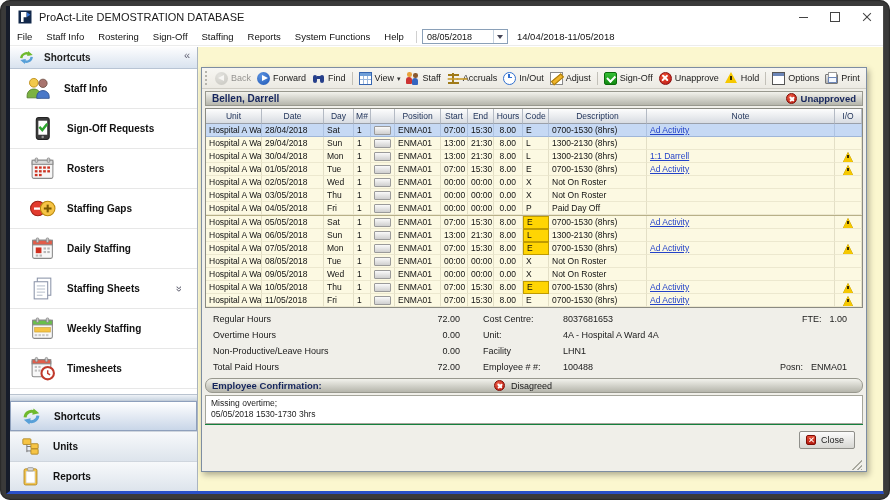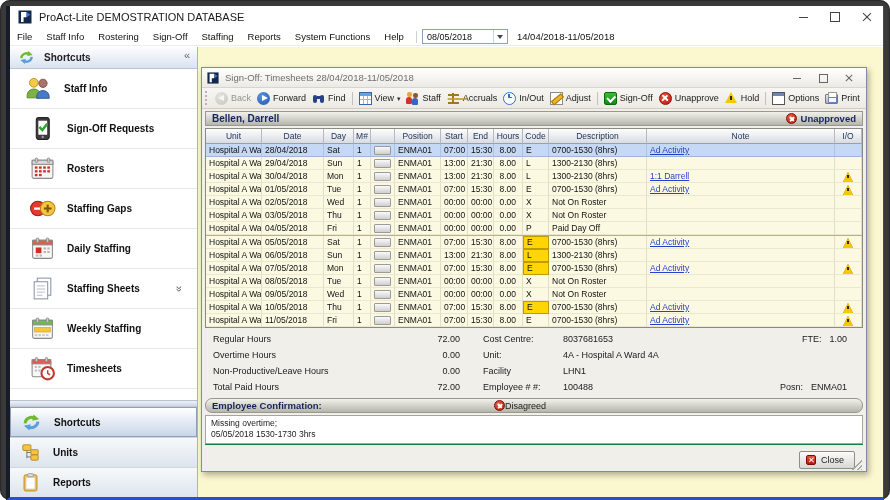--- a/index.html
+++ b/index.html
@@ -1,18 +1,18 @@
 <!DOCTYPE html>
 <html><head>
 <meta charset="utf-8">
 <style>
   * { box-sizing: border-box; margin: 0; padding: 0; }
   body { width:890px; height:500px; background:#ffffff; font-family:"Liberation Sans", sans-serif; overflow:hidden; }
 
-  .frame { position:relative; width:890px; height:500px; background:#3a3a3a; border-radius:10px; padding:6px 6px 0 6px; box-shadow: inset 0 0 2px #000; }
+  .frame { position:relative; width:890px; height:500px; background:#3a3a3a; border-radius:10px; padding:6px 6px 6px 6px; box-shadow: inset 0 0 2px #000; }
   .app { position:relative; width:100%; height:100%; background:#ffffff; overflow:hidden;
          border-left:4px solid #161c2a; border-right:1px solid #4a4a4a; border-bottom:3px solid #2a50c8; }
 
   
   .titlebar { position:relative; height:22px; background:#ffffff; display:flex; align-items:center; }
   .titlebar .appicon { margin-left:8px; width:14px; height:14px; flex:none; }
   .titlebar .title { margin-left:7px; font-size:11px; color:#1a1a1a; }
   .win-controls { position:absolute; right:0; top:0; height:22px; display:flex; }
   .wc { width:32px; height:22px; display:flex; align-items:center; justify-content:center; cursor:pointer; position:relative; }
   .wc-min::after { content:""; width:9px; height:1px; background:#444; }
@@ -157,21 +157,21 @@
   .sl { left:8px; }
   .sv { left:150px; width:105px; text-align:right; }
   .ml { left:278px; }
   .mv { left:358px; }
   .rwrap { position:absolute; right:16px; top:2px; display:flex; gap:8px; font-size:9px; }
   .rwrap span { position:static; }
 
   
   .conf-bar { height:15px; flex:none; display:flex; align-items:center; position:relative;border-radius:7px; }
   .conf-label { margin-left:6px; font-size:9.5px; font-weight:bold; color:#15255c; }
-  .conf-status { position:absolute; left:288px; display:flex; align-items:center; }
+  .conf-status { position:absolute; left:288px; display:flex; align-items:center; gap:6px; }
   .conf-status .stxt { font-size:9px; color:#1a1a1a; }
   .conf-note { margin-top:2px; height:29px; flex:none; background:#fff; border:1px solid #a5a59b; font-size:8.5px; color:#222; padding:2px 5px; line-height:11px; cursor:text; }
 
   
   .cw-footer { flex:1; position:relative; border-top:1px solid #15803d; }
   .close-btn { position:absolute; right:8px; top:6px; height:18px; display:flex; align-items:center; gap:5px; background:linear-gradient(#fbfbfb,#d7d7d3); border:1px solid #8f8f8a; border-radius:2px; padding:0 10px 0 6px; font-family:"Liberation Sans",sans-serif; font-size:9px; color:#222; cursor:pointer; }
   .close-x { width:10px; height:10px; border-radius:2px; background:linear-gradient(#e8503a,#b51b10); border:1px solid #7e0d06; position:relative; flex:none; }
   .close-x::before, .close-x::after { content:""; position:absolute; left:3.6px; top:1.4px; width:1.4px; height:5.8px; background:#fff; }
   .close-x::before { transform:rotate(45deg); }
   .close-x::after { transform:rotate(-45deg); }
@@ -380,33 +380,20 @@
                 <rect x="9.5" y="2" width="7" height="4" rx="1" fill="#d9d9d9" stroke="#888" stroke-width="0.8"></rect>
               </svg>
             <span class="sb-label">Reports</span>
           </div>
         </div>
       </div>
 
       <div class="main">
         <div class="cw">
 
-          <div class="cw-titlebar">
-            <svg class="appicon" viewBox="0 0 14 14">
-                <rect x="0.5" y="0.5" width="13" height="13" fill="#12284a"></rect>
-                <path d="M3 2h5.5v5.2H5.6V12H3z" fill="#fff"></path>
-                <path d="M8.8 2.3l3.6 2.4-3.6 2.4z" fill="#3a78d8"></path>
-              </svg>
-            <span class="cw-title">Sign-Off: Timesheets 28/04/2018-11/05/2018</span>
-            <div class="cw-controls">
-              <span class="cwc cwc-min"></span>
-              <span class="cwc cwc-max"></span>
-              <span class="cwc cwc-close"></span>
-            </div>
-          </div>
 
           <div class="cw-toolbar">
             <span class="tb-grip"></span>
 
               <span class="tb-group">
                 <button class="tb-btn disabled">
                   <span class="tbi" data-icon="back"></span>
                   <span class="tb-label">Back</span>
 
                 </button>

